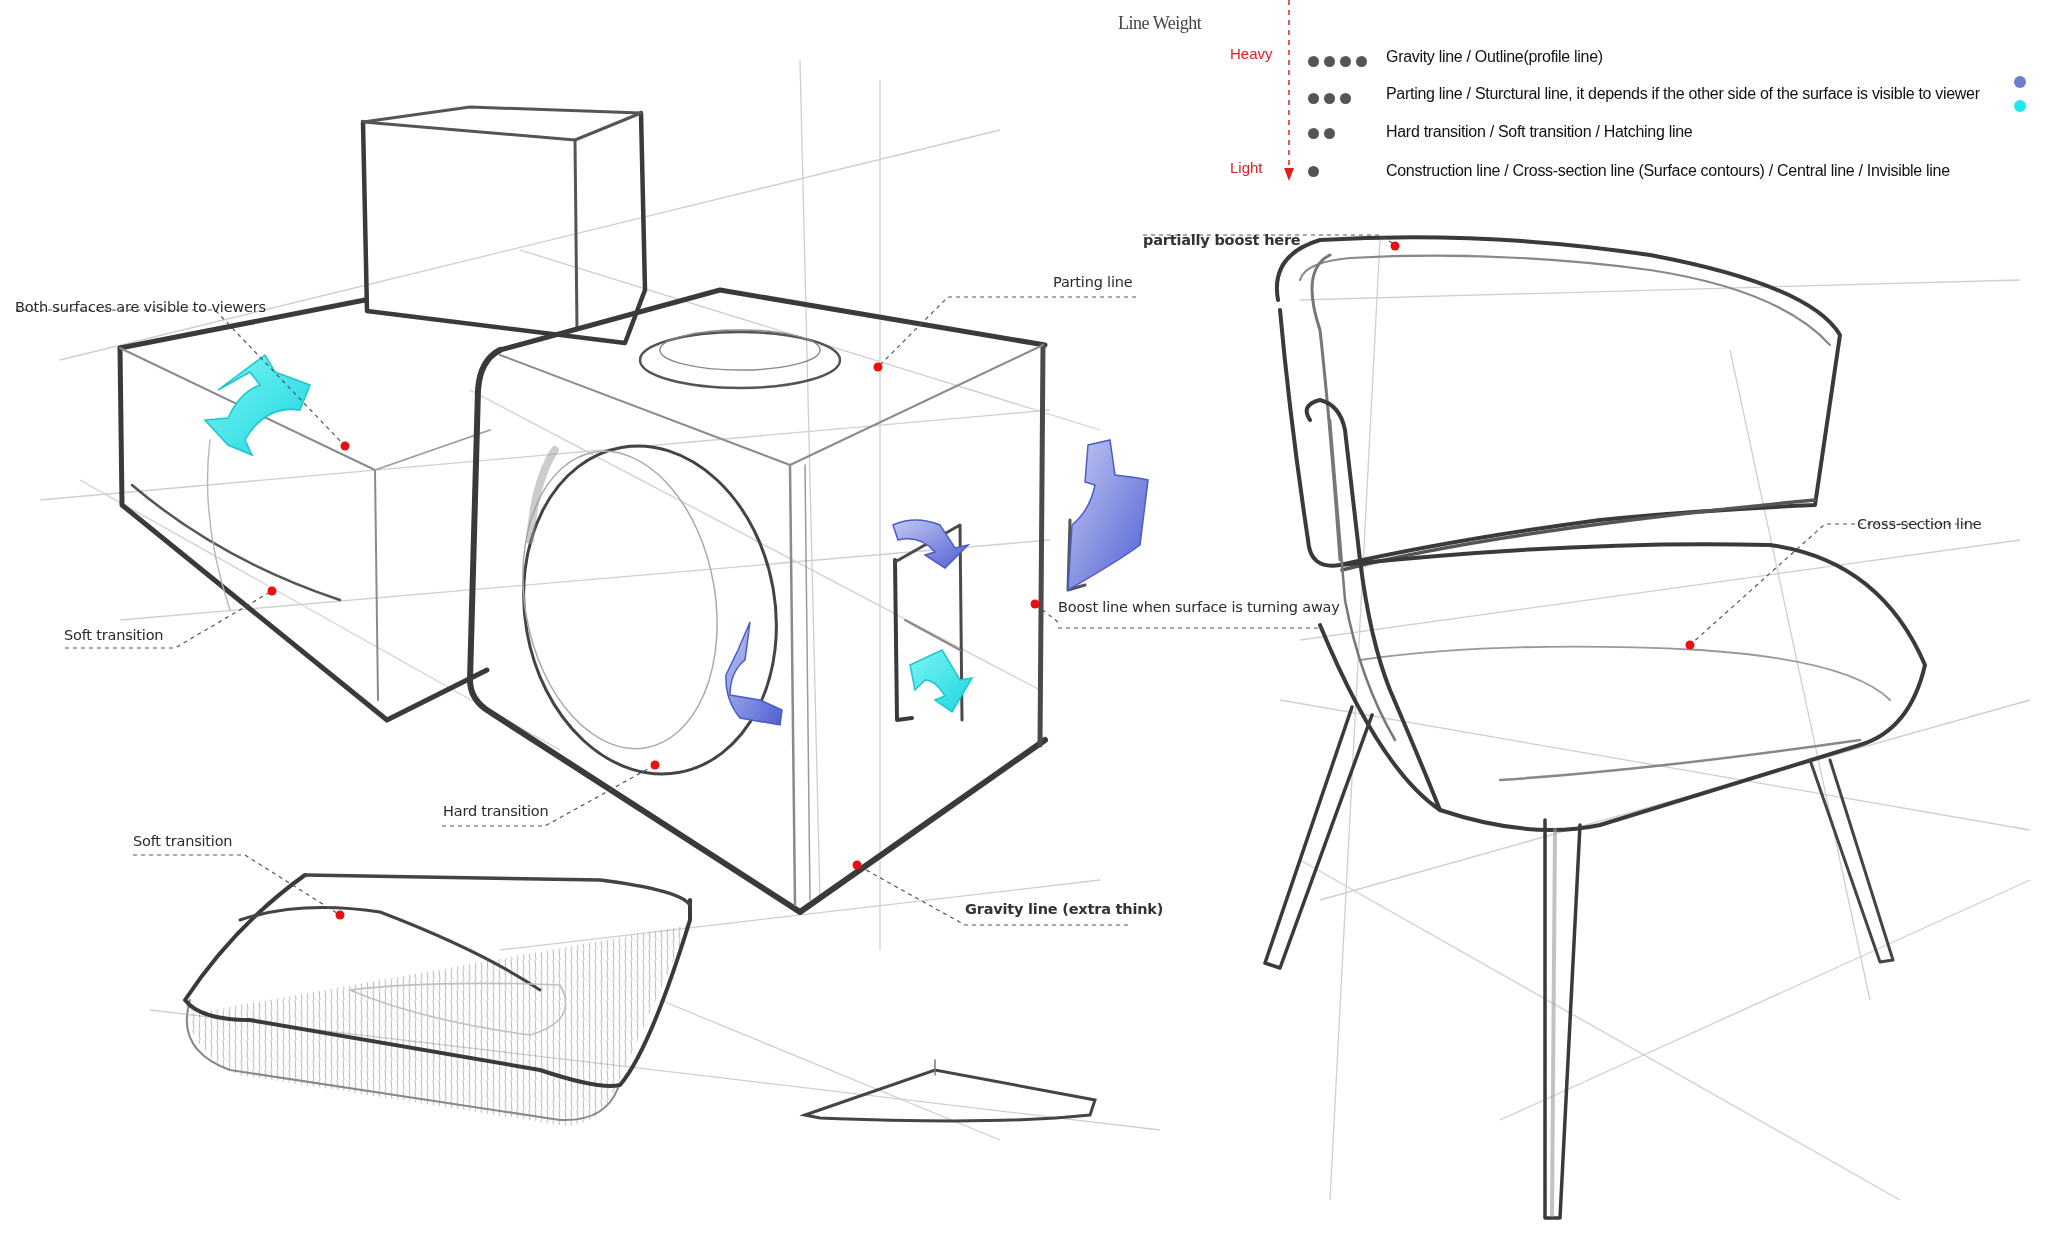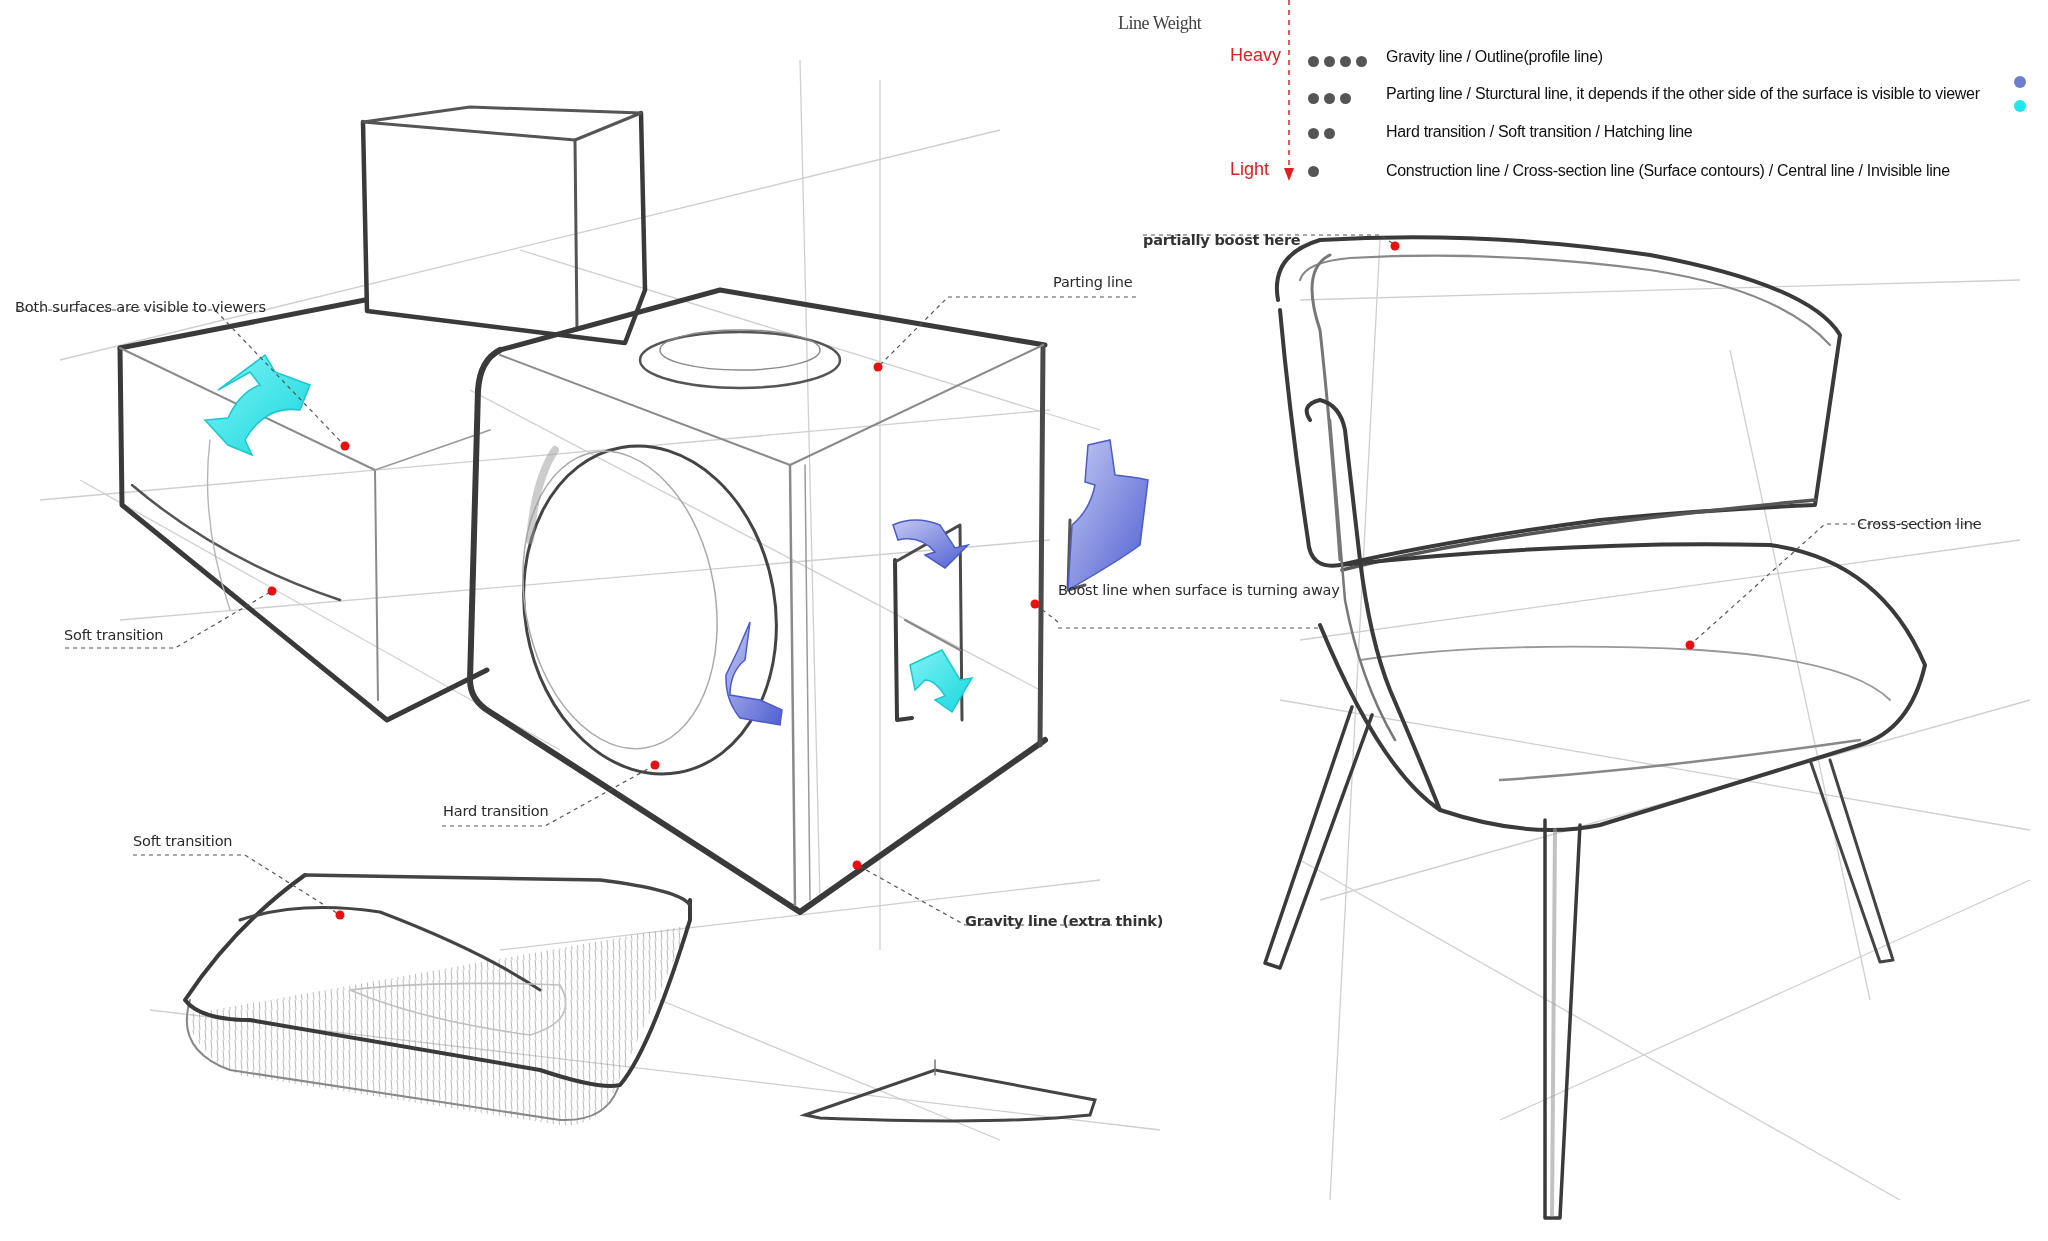--- a/index.html
+++ b/index.html
@@ -1,21 +1,21 @@
 <!DOCTYPE html>
 <html><head>
 <meta charset="utf-8">
 <style>
   html,body{margin:0;padding:0;background:#ffffff;}
   body{width:2048px;height:1241px;position:relative;overflow:hidden;font-family:"Liberation Sans","DejaVu Sans",sans-serif;}
   #sketch{position:absolute;left:0;top:0;width:2048px;height:1241px;}
   .lbl{position:absolute;font-family:"DejaVu Sans","Liberation Sans",sans-serif;font-size:14.5px;color:#2a2a2a;white-space:nowrap;letter-spacing:-0.2px;}
   .lbl.bold{font-weight:bold;color:#333;}
   .legend-title{position:absolute;left:1118px;top:13px;font-size:18px;color:#444;font-family:Liberation Serif, serif;letter-spacing:-0.5px;}
-  .legend-level{position:absolute;font-size:18px;color:#e02020;font-family:"Liberation Sans",sans-serif;}
+  .legend-level{position:absolute;font-size:15px;color:#e02020;font-family:"Liberation Sans",sans-serif;}
   .legend-text{position:absolute;left:1386px;font-size:16px;color:#111;font-family:"Liberation Sans",sans-serif;white-space:nowrap;letter-spacing:-0.3px;}
   .dots{position:absolute;left:1308px;display:flex;gap:5px;}
   .dot{width:11px;height:11px;border-radius:50%;background:#555;}
   .swatch{position:absolute;left:2014px;width:12px;height:12px;border-radius:50%;}
 </style>
 </head>
 <body>
 
 <div>
   <div class="legend-title">Line Weight</div>
@@ -195,18 +195,18 @@
     <circle cx="857" cy="865" r="4.5"></circle>
     <circle cx="340" cy="915" r="4.5"></circle>
     <circle cx="1395" cy="246" r="4.5"></circle>
     <circle cx="1690" cy="645" r="4.5"></circle>
   </g>
 </svg>
 
 <div class="lbl" style="left:15px;top:299px;">Both surfaces are visible to viewers</div>
 <div class="lbl" style="left:64px;top:627px;">Soft transition</div>
 <div class="lbl" style="left:1053px;top:274px;">Parting line</div>
-<div class="lbl" style="left:1058px;top:582px;text-align:center;">Boost line when surface is turning away</div>
+<div class="lbl" style="left:1058px;top:599px;text-align:center;">Boost line when surface is turning away</div>
 <div class="lbl" style="left:443px;top:803px;">Hard transition</div>
-<div class="lbl bold" style="left:965px;top:901px;margin-top:12px;">Gravity line (extra think)</div>
+<div class="lbl bold" style="left:965px;top:901px;">Gravity line (extra think)</div>
 <div class="lbl" style="left:133px;top:833px;">Soft transition</div>
 <div class="lbl bold" style="left:1143px;top:212px;margin-top:20px;">partially boost here</div>
 <div class="lbl" style="left:1857px;top:500px;margin-top:16px;">Cross-section line</div>
 
 </body></html>

